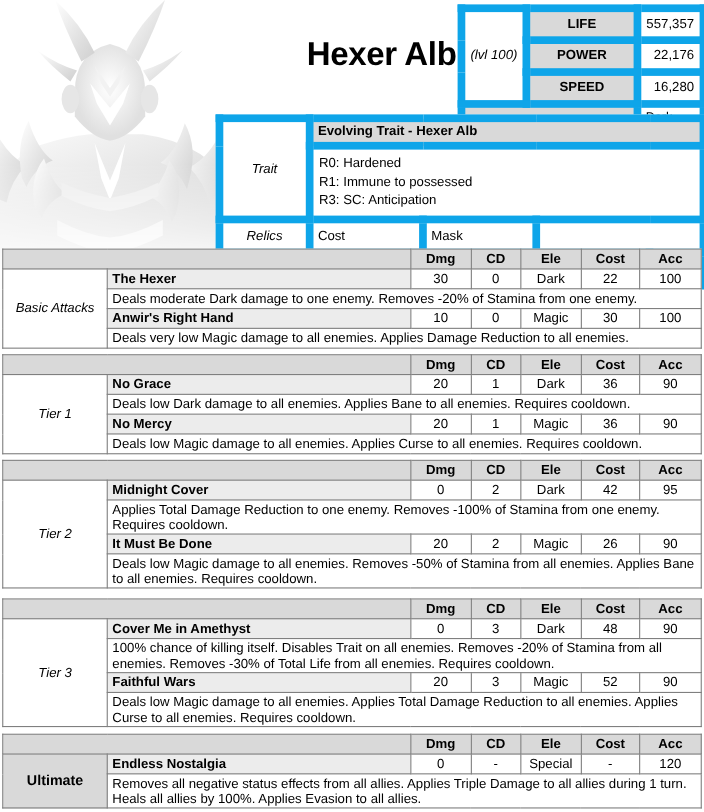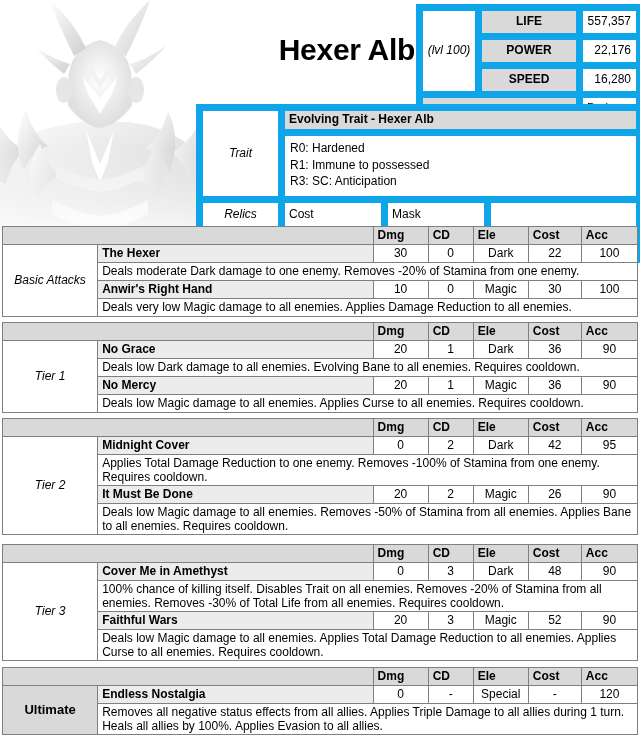--- a/index.html
+++ b/index.html
@@ -96,21 +96,21 @@
     table-layout: fixed;
     background: #ffffff;
   }
   .section td {
     border: 1px solid #7f7f7f;
     font-size: 12px;
     padding: 0 4px;
     line-height: 1.2;
     background: #ffffff;
   }
-  .hdr td { background: #d9d9d9; font-weight: bold; height: 17px; }
+  .hdr td { background: #d9d9d9; font-weight: bold; text-align: center; height: 17px; }
   .hdr td.blank { background: #d9d9d9; }
   .tier-label {
     font-style: italic;
     font-size: 15px;
     text-align: center;
     vertical-align: middle;
     background: #ffffff;
   }
   .tier-label.ult {
     font-style: normal;
@@ -316,21 +316,21 @@
           <tr>
             <td rowspan="4" class="tier-label">Tier 1</td>
             <td class="skillname">No Grace</td>
             <td class="num">20</td>
             <td class="num">1</td>
             <td class="num">Dark</td>
             <td class="num">36</td>
             <td class="num">90</td>
           </tr>
           <tr>
-            <td colspan="6" class="desc" style="height: 17px;">Deals low Dark damage to all enemies. Evolving Bane to all enemies. Requires cooldown.</td>
+            <td colspan="6" class="desc" style="height: 17px;">Deals low Dark damage to all enemies. Applies Bane to all enemies. Requires cooldown.</td>
           </tr>
           <tr>
             <td class="skillname">No Mercy</td>
             <td class="num">20</td>
             <td class="num">1</td>
             <td class="num">Magic</td>
             <td class="num">36</td>
             <td class="num">90</td>
           </tr>
           <tr>

